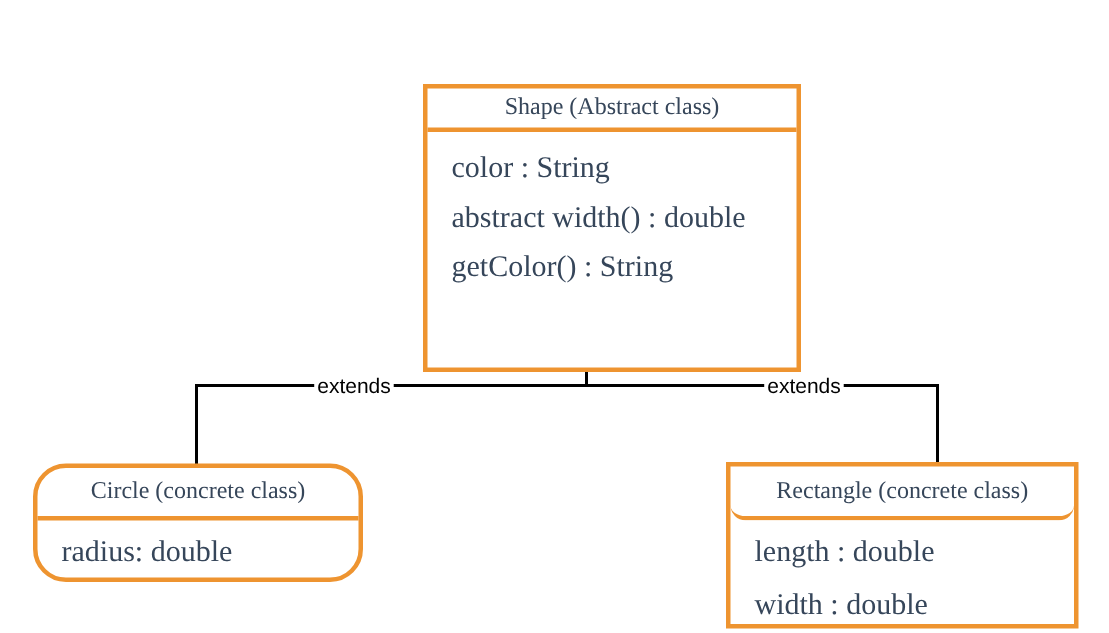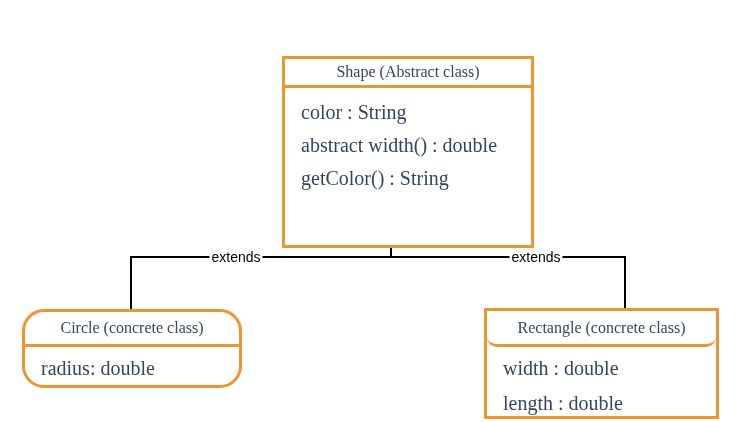--- a/index.html
+++ b/index.html
@@ -107,21 +107,21 @@
   <div class="uml-class box-circle">
     <div class="uml-title">Circle (concrete class)</div>
     <div class="uml-members">
       <div class="uml-member">radius: double</div>
     </div>
   </div>
 
   <div class="uml-class box-rectangle">
     <div class="uml-title">Rectangle (concrete class)</div>
     <div class="uml-members">
+      <div class="uml-member">length : double</div>
       <div class="uml-member">width : double</div>
-      <div class="uml-member">length : double</div>
     </div>
   </div>
 
   <div class="edge-label edge-label-left">extends</div>
   <div class="edge-label edge-label-right">extends</div>
 
 </div>
 
 </body></html>

